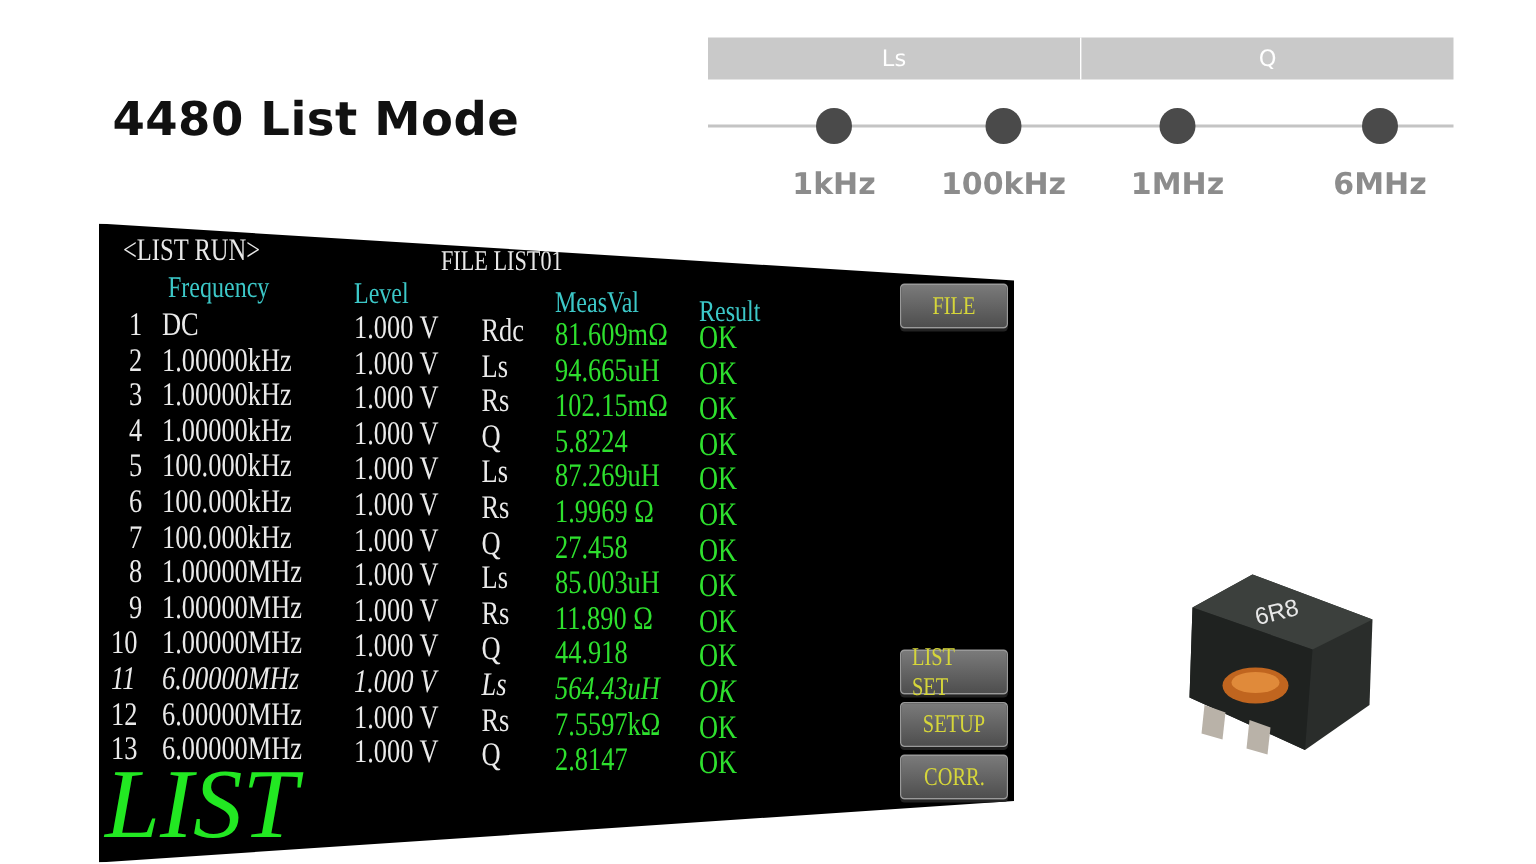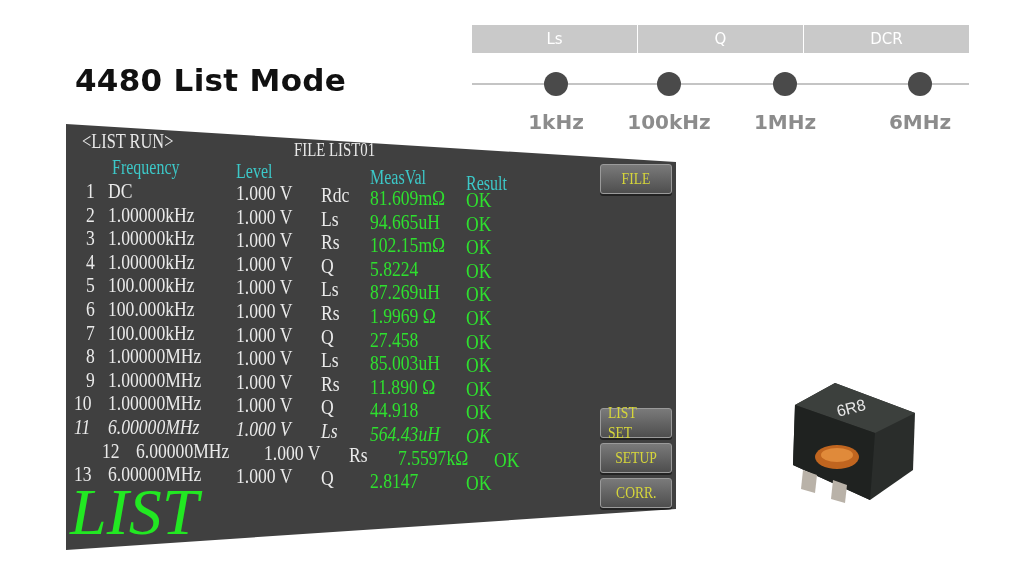--- a/index.html
+++ b/index.html
@@ -5,21 +5,21 @@
     html, body { margin: 0; padding: 0; }
     body { width: 1024px; height: 576px; background: #ffffff; position: relative; overflow: hidden; font-family: "DejaVu Sans", sans-serif; }
     .title { position: absolute; left: 75px; top: 62px; font-size: 31px; font-weight: bold; color: #111; letter-spacing: 0.3px; }
     .bands { position: absolute; left: 472px; top: 25px; width: 497px; height: 28px; display: flex; }
     .band { flex: 1; background: #c9c9c9; color: #ffffff; font-size: 15px; display: flex; align-items: center; justify-content: center; border-right: 1px solid #ffffff; }
     .band:last-child { border-right: none; }
     .axis-line { position: absolute; left: 472px; top: 83px; width: 497px; height: 2px; background: #c4c4c4; }
     .dot { position: absolute; width: 24px; height: 24px; border-radius: 50%; background: #4a4a4a; top: 72px; }
     .freq { position: absolute; top: 110px; font-size: 20px; font-weight: bold; color: #8c8c8c; transform: translateX(-50%); white-space: nowrap; }
 
-    .screen { position: absolute; left: 66px; top: 124px; width: 610px; height: 426px; background: #404040;
+    .screen { position: absolute; left: 66px; top: 149px; width: 610px; height: 426px; background: #000000;
       clip-path: polygon(0px 0px, 610px 38px, 610px 385px, 0px 426px); }
     .s-text { position: absolute; white-space: pre; font-family: "Liberation Serif", "DejaVu Serif", serif; }
     .hdr-white { color: #e8e8e8; font-size: 19px; transform: scaleX(0.78); transform-origin: left top; }
     .hdr-cyan { color: #3cc8c8; font-size: 20px; transform: scaleX(0.8); transform-origin: left top; }
     .row { position: absolute; left: 0; width: 610px; height: 22px; }
     .cell { position: absolute; top: 0; white-space: pre; font-family: "Liberation Serif", "DejaVu Serif", serif; font-size: 22px; line-height: 22px; transform: scaleX(0.8); transform-origin: left top; }
     .c-white { color: #eaeaea; }
     .c-green { color: #2ee02e; }
     .btn { position: absolute; width: 70px; height: 28px; background: linear-gradient(#7a7a7a, #4e4e4e); border: 1px solid #9a9a9a; border-radius: 3px; box-shadow: 0 2px 0 #222; color: #d6d63a; font-family: "Liberation Serif", "DejaVu Serif", serif; font-size: 17px; display: flex; align-items: center; justify-content: center; }
     .btn span { display: inline-block; transform: scaleX(0.8); }
@@ -28,21 +28,20 @@
     .inductor { position: absolute; left: 775px; top: 375px; width: 150px; height: 140px; }
   </style>
 </head>
 <body>
 
 <div class="title">4480 List Mode</div>
 
 <div class="bands">
   <div class="band">Ls</div>
   <div class="band">Q</div>
-  <div class="band">DCR</div>
 </div>
 <div class="axis-line"></div>
 <div class="dot" style="left:544px"></div>
 <div class="dot" style="left:657px"></div>
 <div class="dot" style="left:773px"></div>
 <div class="dot" style="left:908px"></div>
 <div class="freq" style="left:556px">1kHz</div>
 <div class="freq" style="left:669px">100kHz</div>
 <div class="freq" style="left:785px">1MHz</div>
 <div class="freq" style="left:920px">6MHz</div>
@@ -138,21 +137,21 @@
         <span class="cell c-green" style="left: 400px; top: 9px;">OK</span>
       </div>
       <div class="row" style="top: 292px; font-style: italic;">
         <span class="cell c-white" style="left: 8px; top: 0px;">11</span>
         <span class="cell c-white" style="left: 42px; top: 0px;">6.00000MHz</span>
         <span class="cell c-white" style="left: 170px; top: 2px;">1.000 V</span>
         <span class="cell c-white" style="left: 255px; top: 4px;">Ls</span>
         <span class="cell c-green" style="left: 304px; top: 7px;">564.43uH</span>
         <span class="cell c-green" style="left: 400px; top: 9px;">OK</span>
       </div>
-      <div class="row" style="top: 315.6px; margin-left: 28px;">
+      <div class="row" style="top: 315.6px;">
         <span class="cell c-white" style="left: 8px; top: 0px;">12</span>
         <span class="cell c-white" style="left: 42px; top: 0px;">6.00000MHz</span>
         <span class="cell c-white" style="left: 170px; top: 2px;">1.000 V</span>
         <span class="cell c-white" style="left: 255px; top: 4px;">Rs</span>
         <span class="cell c-green" style="left: 304px; top: 7px;">7.5597kΩ</span>
         <span class="cell c-green" style="left: 400px; top: 9px;">OK</span>
       </div>
       <div class="row" style="top: 339.2px;">
         <span class="cell c-white" style="left: 8px; top: 0px;">13</span>
         <span class="cell c-white" style="left: 42px; top: 0px;">6.00000MHz</span>

